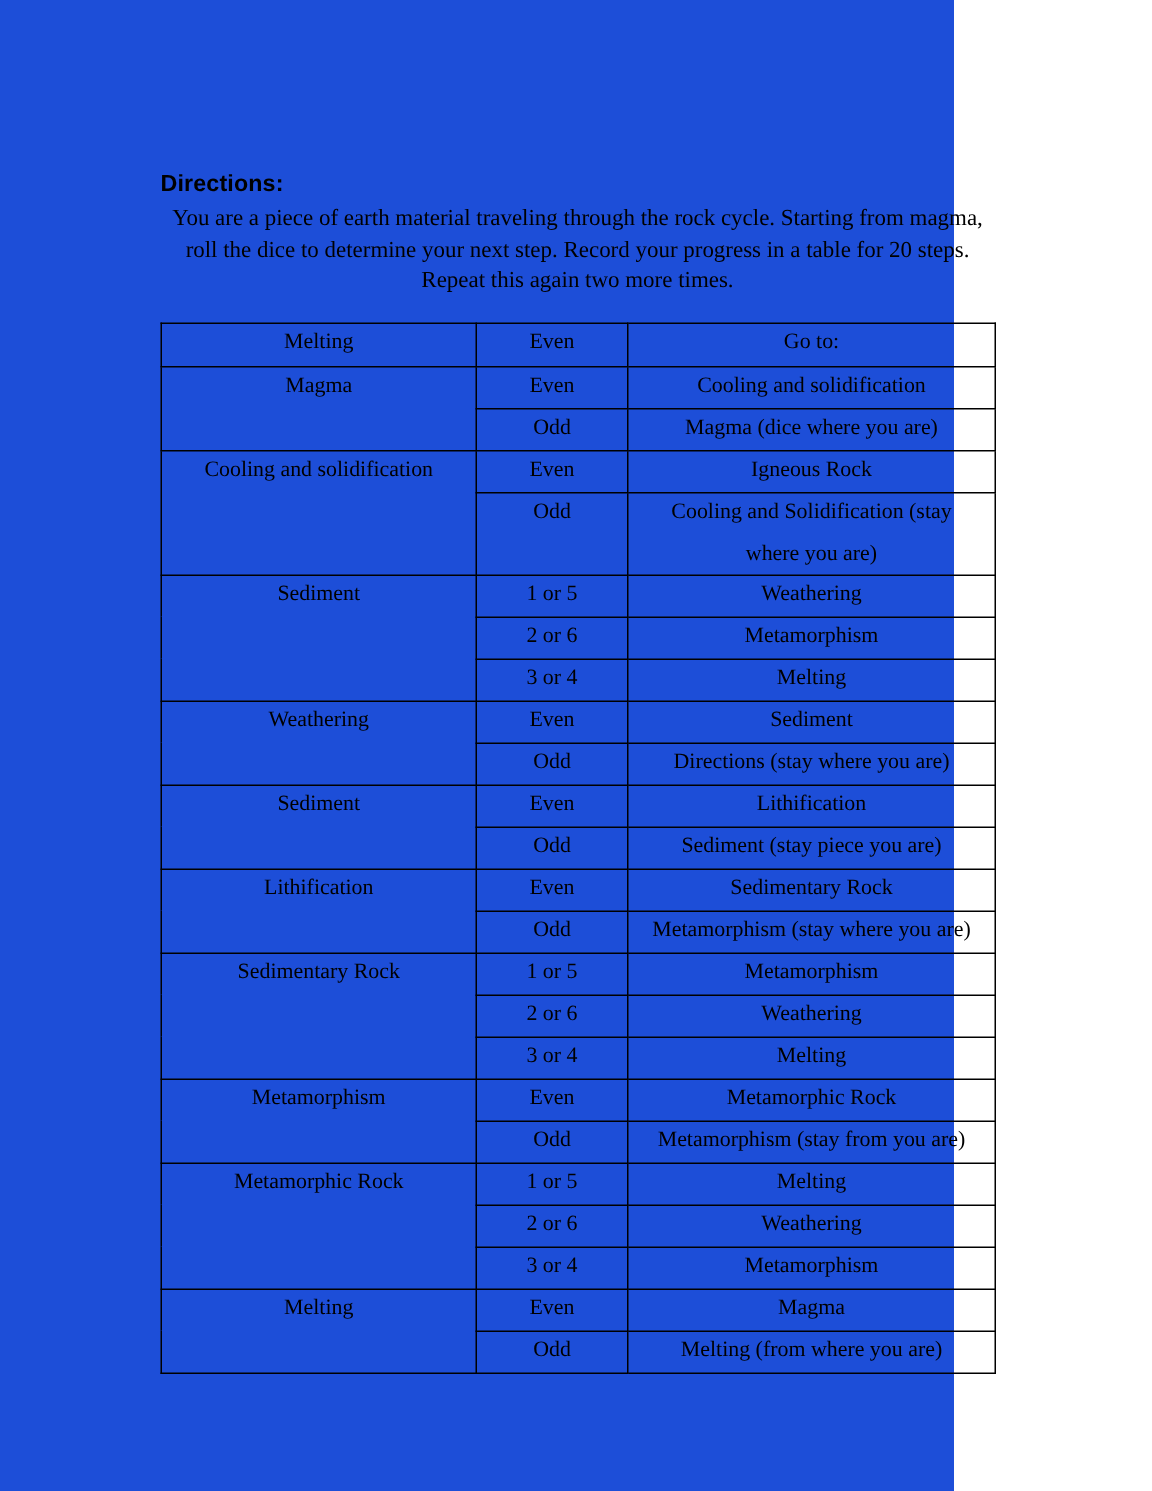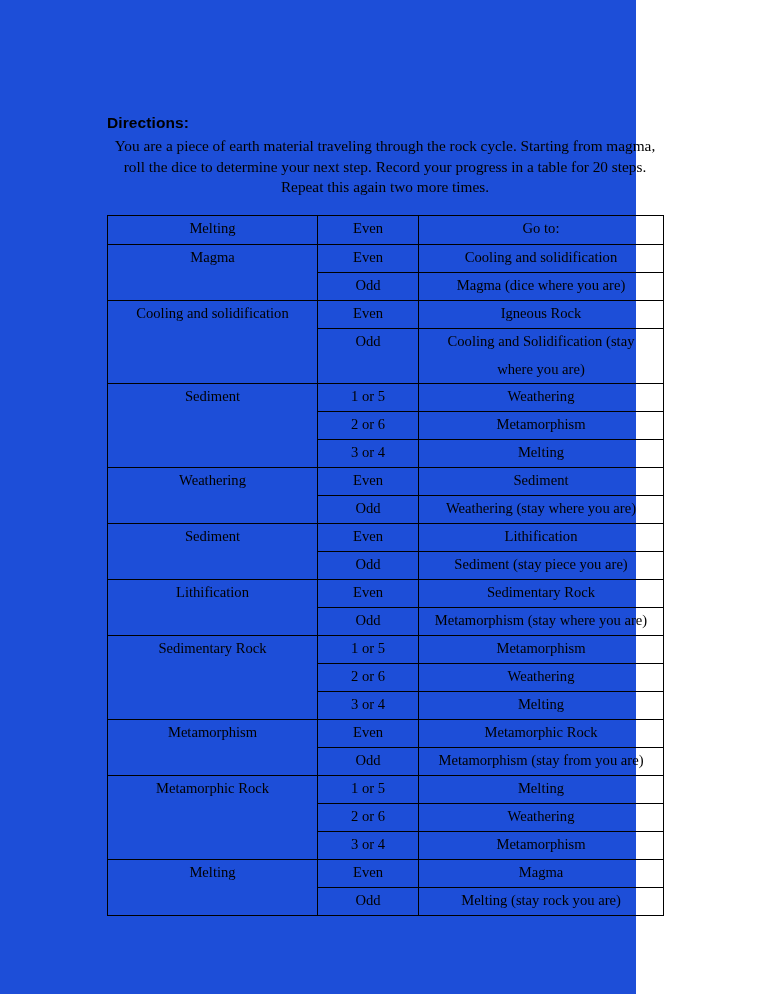--- a/index.html
+++ b/index.html
@@ -160,21 +160,21 @@
               <td class="dice-cell">3 or 4</td>
               <td class="goto-cell">Melting</td>
             </tr>
             <tr>
               <td rowspan="2" class="loc-top">Weathering</td>
               <td class="dice-cell">Even</td>
               <td class="goto-cell">Sediment</td>
             </tr>
             <tr>
               <td class="dice-cell">Odd</td>
-              <td class="goto-cell">Weathering (stay where you are)</td>
+              <td class="goto-cell">Directions (stay where you are)</td>
             </tr>
             <tr>
               <td rowspan="2" class="loc-top">Sediment</td>
               <td class="dice-cell">Even</td>
               <td class="goto-cell">Lithification</td>
             </tr>
             <tr>
               <td class="dice-cell">Odd</td>
               <td class="goto-cell">Sediment (stay piece you are)</td>
             </tr>
@@ -222,20 +222,20 @@
               <td class="dice-cell">3 or 4</td>
               <td class="goto-cell">Metamorphism</td>
             </tr>
             <tr>
               <td rowspan="2" class="loc-top">Melting</td>
               <td class="dice-cell">Even</td>
               <td class="goto-cell">Magma</td>
             </tr>
             <tr>
               <td class="dice-cell">Odd</td>
-              <td class="goto-cell">Melting (stay rock you are)</td>
+              <td class="goto-cell">Melting (from where you are)</td>
             </tr>
           </tbody>
       </table>
     </div>
 
   </div>
 </div>
 
 </body></html>

